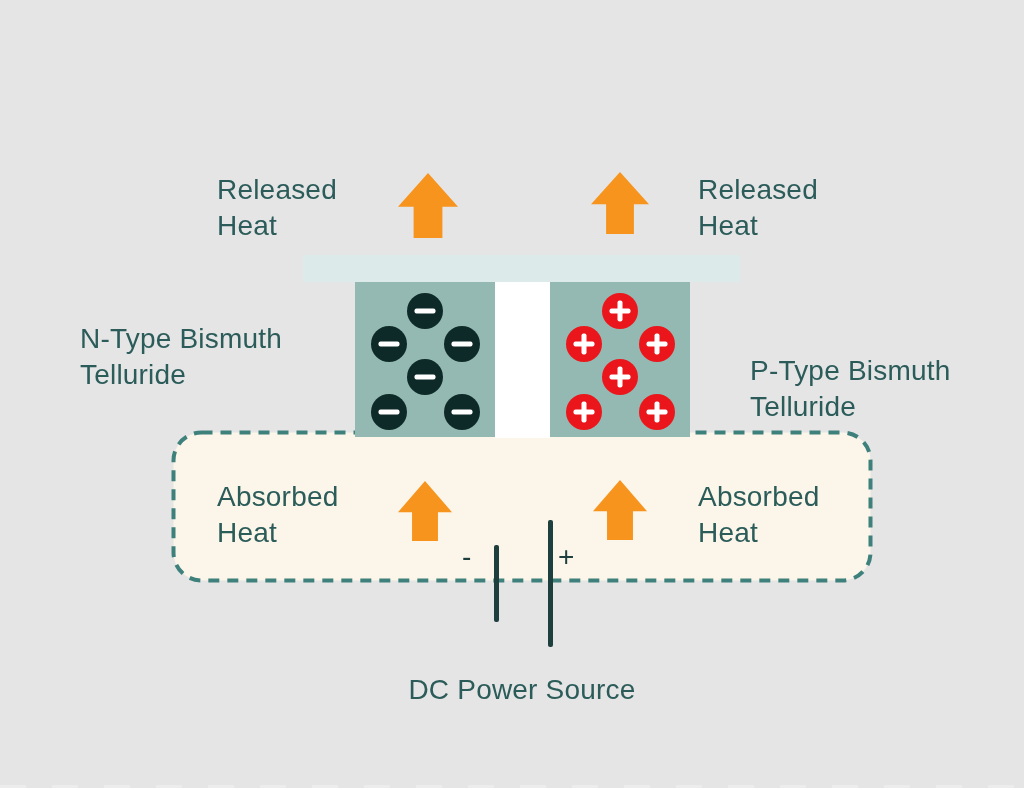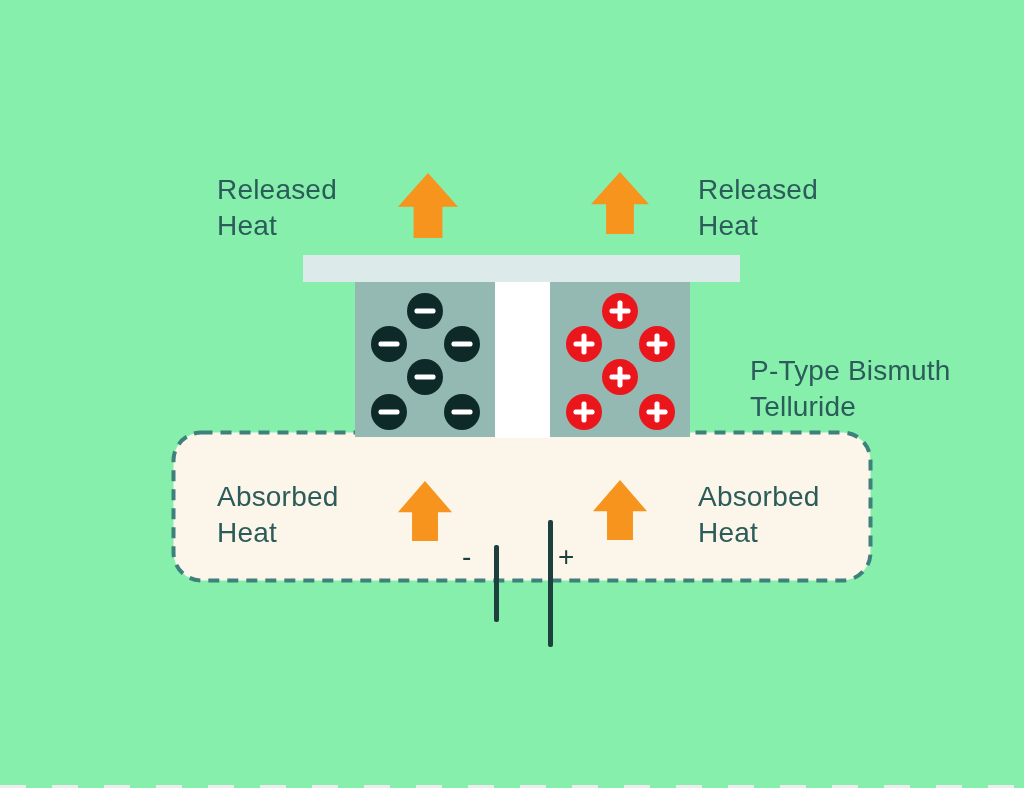--- a/index.html
+++ b/index.html
@@ -1,17 +1,17 @@
 <!DOCTYPE html>
 <html style="--arrow-orange: #f7941e; --pellet-teal: #93b9b2; --top-plate: #dcebe9; --negative-charge: #0e2a28; --positive-charge: #eb161b; --dashed-border: #3e807b; --box-fill: #fcf5e9; --text: #2b5c5a; --battery-line: #1d403e;"><head>
 <meta charset="utf-8">
 <style>
   html,body{margin:0;padding:0;background:#fff;}
   .canvas{
-    position:relative;width:1024px;height:788px;background:#86efac;overflow:hidden;
+    position:relative;width:1024px;height:788px;background:#e5e5e5;overflow:hidden;
     font-family:"Liberation Sans", sans-serif;
   }
   .label{
     position:absolute;color:var(--text);font-size:28px;line-height:36px;
     font-weight:400;letter-spacing:0.2px;
   }
   
   .top-plate{position:absolute;left:303px;top:255px;width:437px;height:27px;background:var(--top-plate);z-index:3;}
   .pellet{position:absolute;top:282px;width:140px;height:155px;background:var(--pellet-teal);z-index:3;}
   .pellet.n{left:355px;}
@@ -114,27 +114,29 @@
       <div class="charge plus" style="left: 16px; top: 112px;">
         <i class="h"></i>
         <i class="v"></i>
       </div>
       <div class="charge plus" style="left: 89px; top: 112px;">
         <i class="h"></i>
         <i class="v"></i>
       </div>
     </div>
 
+  <div class="label n-type-label">N-Type Bismuth Telluride</div>
   <div class="label p-type-label">P-Type Bismuth Telluride</div>
 
   <div class="label absorbed-left-label">Absorbed Heat</div>
   <div class="arrow absorbed-left"></div>
   <div class="arrow absorbed-right"></div>
   <div class="label absorbed-right-label">Absorbed Heat</div>
 
   <span class="terminal neg">-</span>
   <div class="battery-line neg"></div>
   <div class="battery-line pos"></div>
   <span class="terminal pos">+</span>
 
+  <div class="label dc-label">DC Power Source</div>
 
   <div class="bottom-edge"></div>
 </div>
 
 </body></html>

